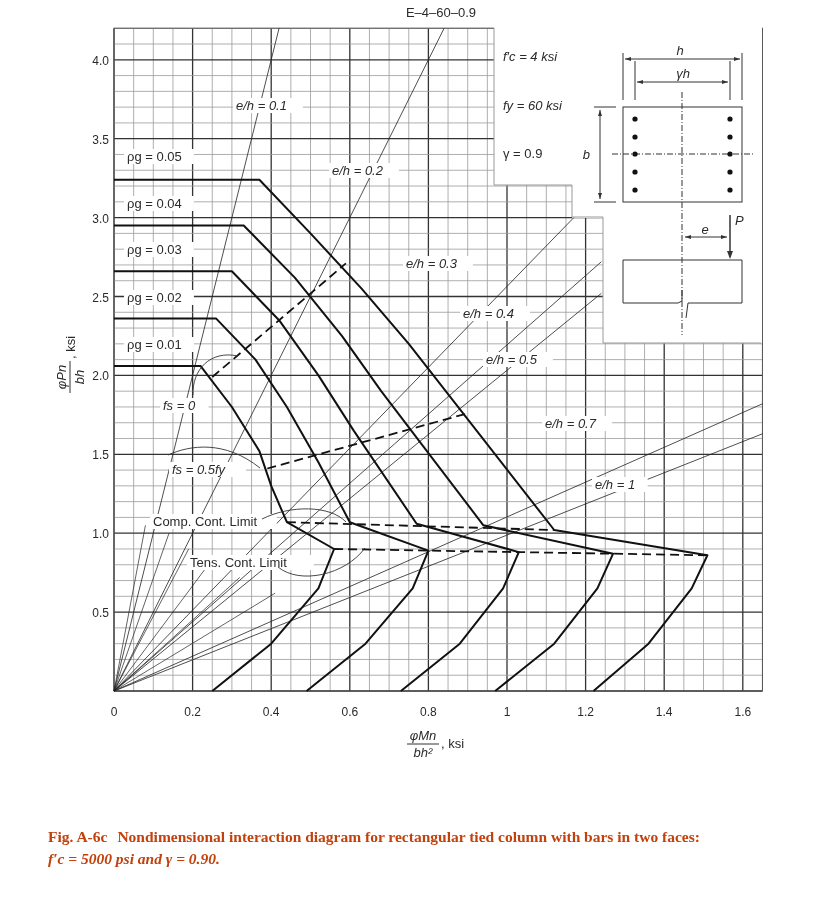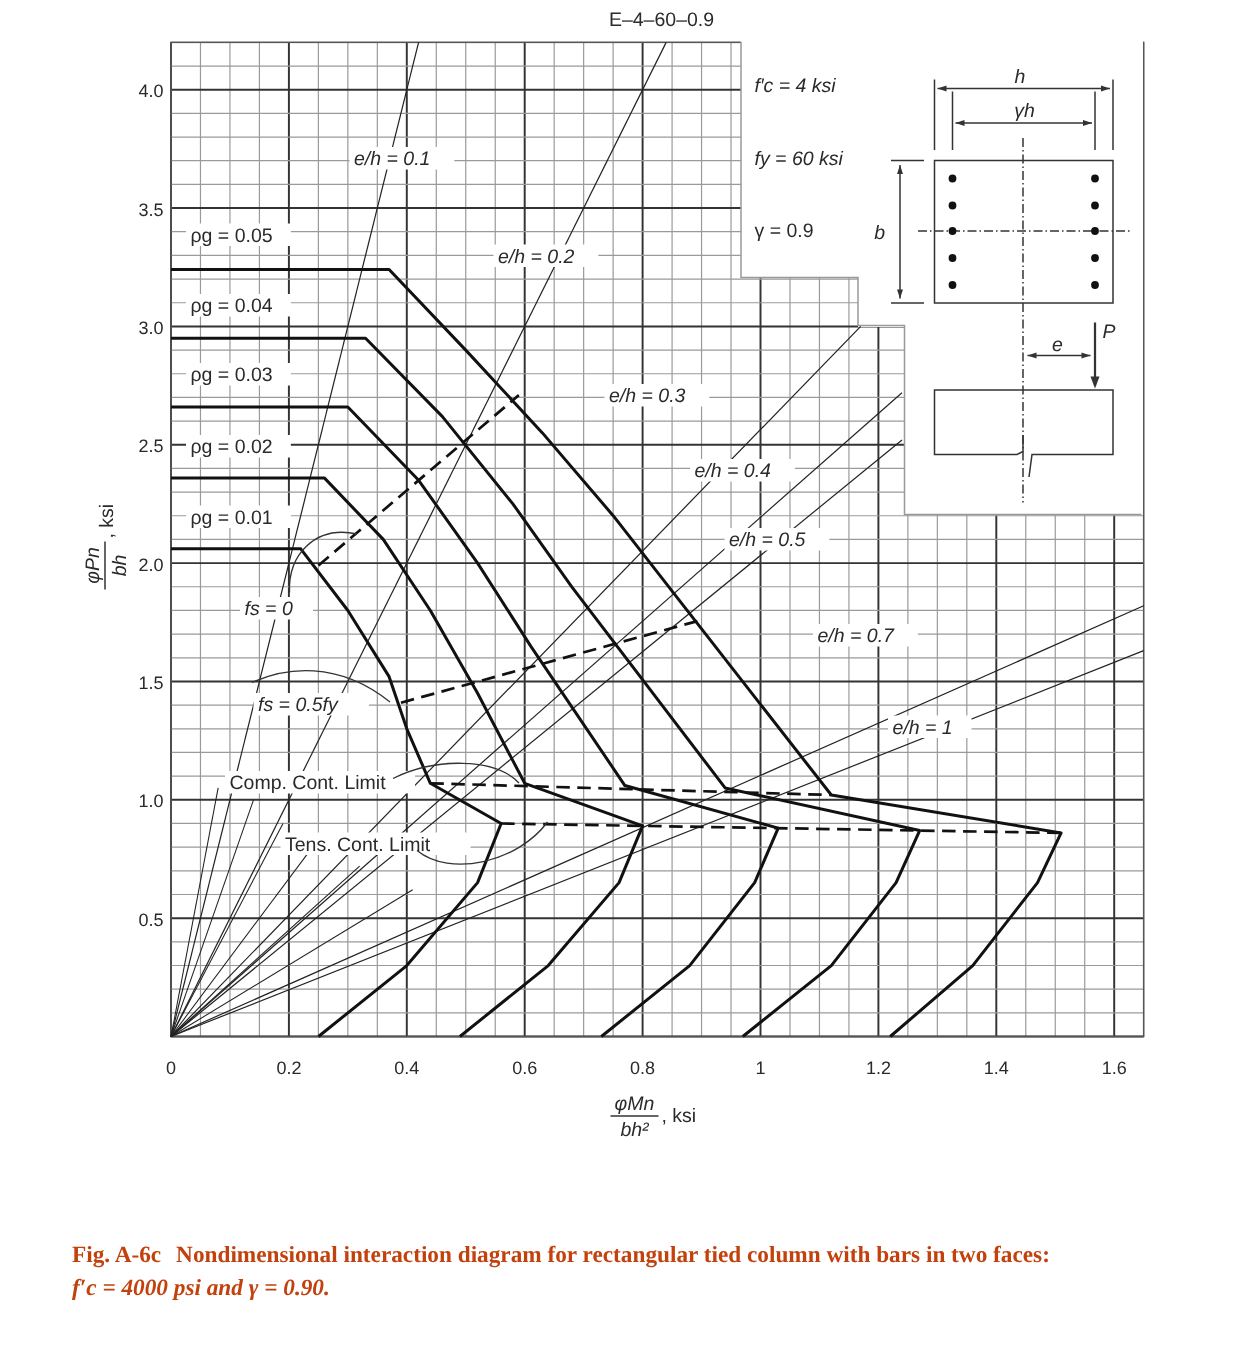--- a/index.html
+++ b/index.html
@@ -250,14 +250,14 @@
   <g transform="translate(423,744)">
     <text class="t it" x="0" y="-4" font-size="13" text-anchor="middle">φMn</text>
     <line x1="-16" y1="0" x2="16" y2="0" stroke="#333" stroke-width="1"></line>
     <text class="t it" x="0" y="13" font-size="13" text-anchor="middle">bh²</text>
     <text class="t" x="18" y="4" font-size="13">, ksi</text>
   </g>
 </svg>
 
 <div class="caption">
   <div><span class="num">Fig. A-6c</span><span>Nondimensional interaction diagram for rectangular tied column with bars in two faces:</span></div>
-  <div style="font-style:italic;">f′c = 4000 psi and γ = 0.90.</div>
+  <div style="font-style:italic;">f′c = 5000 psi and γ = 0.90.</div>
 </div>
 
 </body></html>

